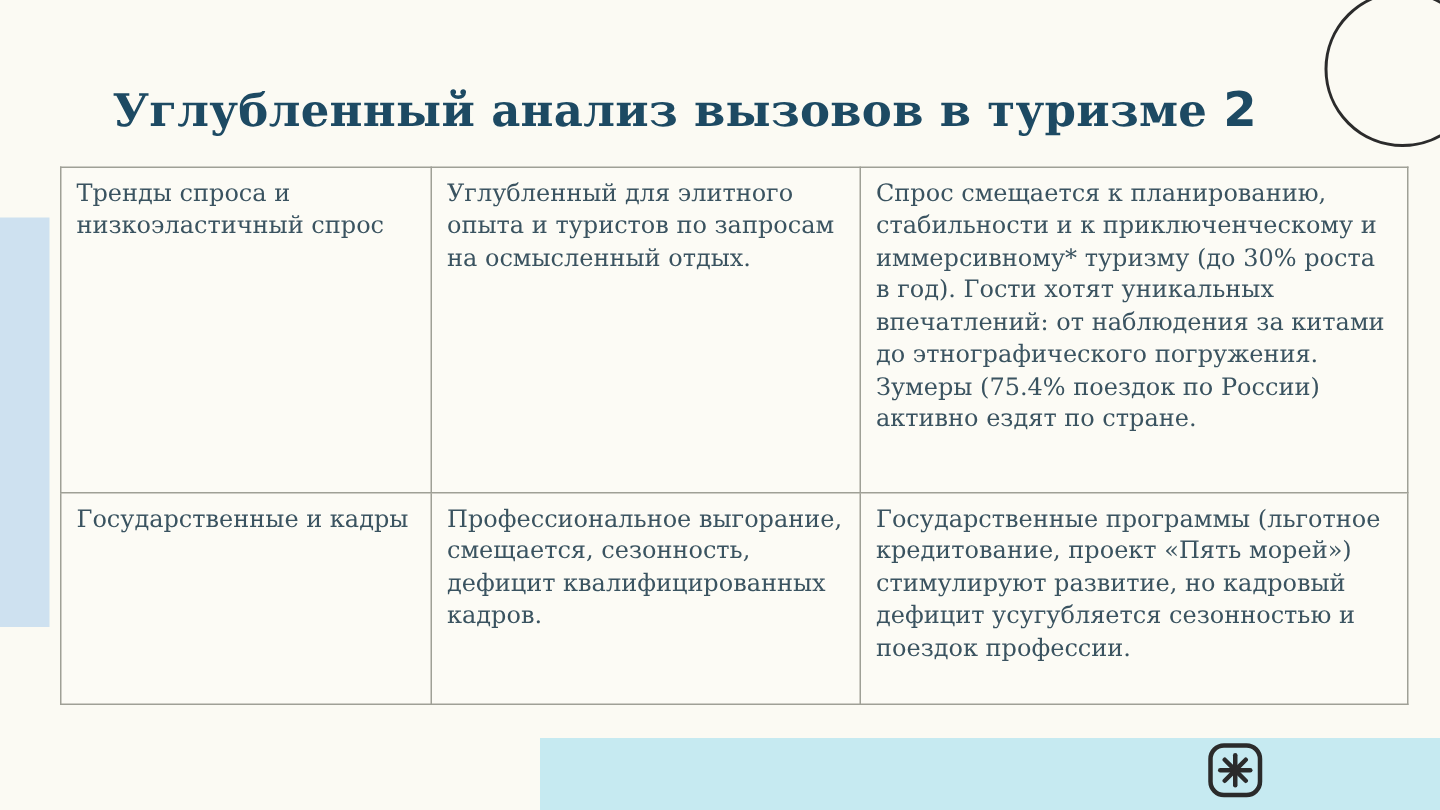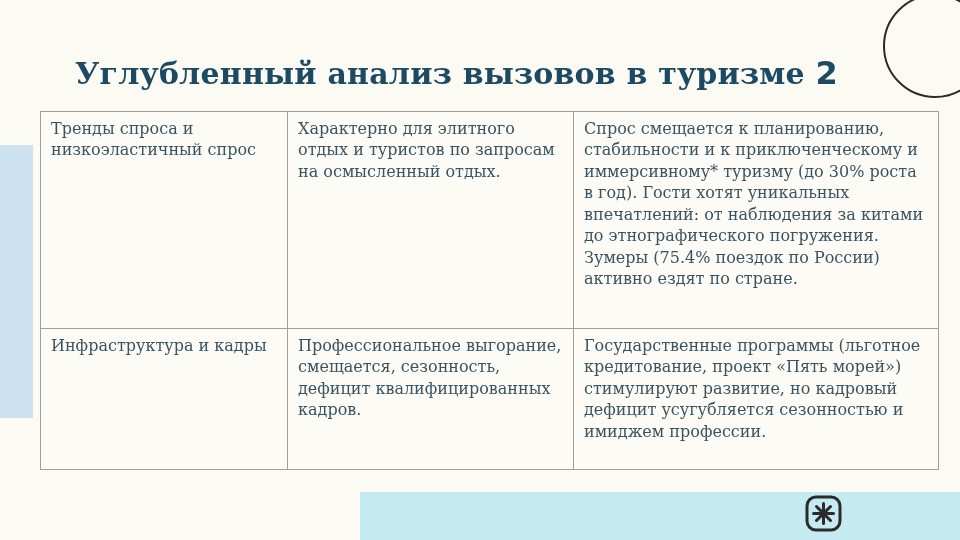--- a/index.html
+++ b/index.html
@@ -87,27 +87,27 @@
   <div class="decorative-circle"></div>
 
   <div class="left-accent-bar"></div>
 
   <h1 class="slide-title"><span>Углубленный анализ вызовов в туризме</span> <span class="title-number">2</span></h1>
 
   <table class="challenge-table">
     <tbody>
         <tr class="row-1">
       <td class="col-topic">Тренды спроса и низкоэластичный спрос</td>
-      <td class="col-traits">Характерно для элитного отдых и туристов по запросам на осмысленный отдых.</td>
+      <td class="col-traits">Углубленный для элитного опыта и туристов по запросам на осмысленный отдых.</td>
       <td class="col-analysis">Спрос смещается к планированию, стабильности и к приключенческому и иммерсивному* туризму (до 30% роста в год). Гости хотят уникальных впечатлений: от наблюдения за китами до этнографического погружения. Зумеры (75.4% поездок по России) активно ездят по стране.</td>
     </tr>
     <tr class="row-2">
-      <td class="col-topic">Инфраструктура и кадры</td>
+      <td class="col-topic">Государственные и кадры</td>
       <td class="col-traits">Профессиональное выгорание, смещается, сезонность, дефицит квалифицированных кадров.</td>
-      <td class="col-analysis">Государственные программы (льготное кредитование, проект «Пять морей») стимулируют развитие, но кадровый дефицит усугубляется сезонностью и имиджем профессии.</td>
+      <td class="col-analysis">Государственные программы (льготное кредитование, проект «Пять морей») стимулируют развитие, но кадровый дефицит усугубляется сезонностью и поездок профессии.</td>
     </tr>
   </tbody>
     </table>
 
   <div class="bottom-accent-strip">
     <div class="asterisk-box">
       <svg width="37" height="37" viewBox="0 0 37 37">
         <rect x="2" y="2" width="33" height="33" rx="9" ry="9" fill="none" stroke="#2b2b2b" stroke-width="3"></rect>
         <g stroke="#2b2b2b" stroke-width="3" stroke-linecap="round">
           <line x1="18.5" y1="8.5" x2="18.5" y2="28.5"></line>

